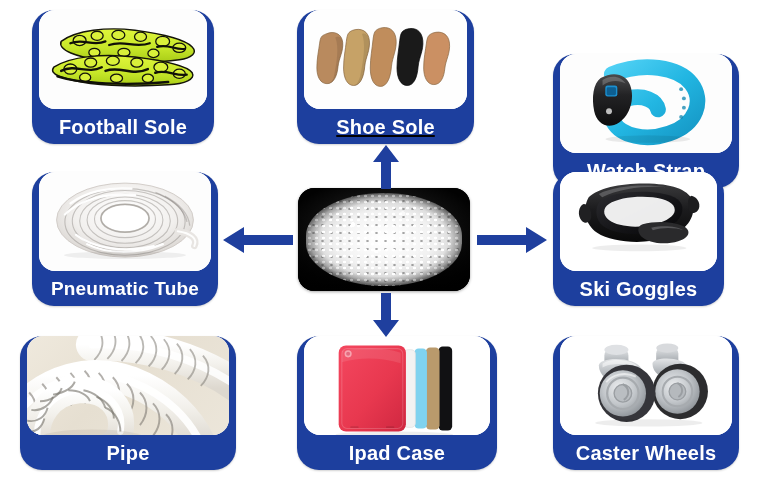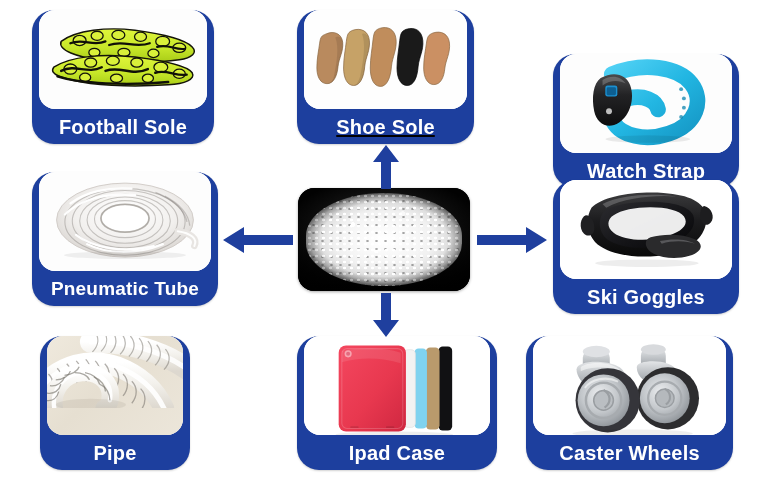--- a/index.html
+++ b/index.html
@@ -301,21 +301,21 @@
   </div>
 
   <div id="center-node">
     <div class="tray-rim"></div>
     <div class="pellets">
       <div class="pellet-grain"></div>
     </div>
     <div class="pellet-edge"></div>
   </div>
 
-  <div class="card" style="left:553px; top:180px; width:186px; height:134px;">
+  <div class="card" style="left:553px; top:172px; width:171px; height:134px;">
     <div class="card-photo">
       <div class="ph sg-bg"></div>
       <svg class="ph" viewBox="0 0 186 99" preserveAspectRatio="xMidYMid meet">
         <defs>
           <linearGradient id="gframe" x1="0" y1="0" x2="0" y2="1">
             <stop offset="0%" stop-color="#3a3a3c"></stop>
             <stop offset="45%" stop-color="#1b1b1d"></stop>
             <stop offset="100%" stop-color="#090909"></stop>
           </linearGradient>
           <linearGradient id="glens" x1="0" y1="0" x2="1" y2="1">
@@ -338,21 +338,21 @@
 
         <path d="M156 28 C164 30 168 40 163 46 C159 51 153 48 152 42 C151 35 152 29 156 28 Z" fill="#1d1d1f"></path>
 
         <path d="M46 26 C66 16 100 14 126 18 C104 16 70 19 50 30 Z" fill="#7d7d80" opacity="0.55"></path>
         <ellipse cx="94" cy="90" rx="56" ry="4" fill="rgba(0,0,0,0.07)"></ellipse>
       </svg>
     </div>
     <div class="card-label">Ski Goggles</div>
   </div>
 
-  <div class="card" style="left:40px; top:336px; width:150px; height:134px;">
+  <div class="card" style="left:20px; top:336px; width:216px; height:134px;">
     <div class="card-photo">
       <div class="ph pipe-bg"></div>
       <svg class="ph" viewBox="0 0 186 99" preserveAspectRatio="xMidYMid meet">
         <defs>
           <linearGradient id="hosefill" x1="0" y1="0" x2="0" y2="1">
             <stop offset="0%" stop-color="#ffffff"></stop>
             <stop offset="45%" stop-color="#f3f1ec"></stop>
             <stop offset="100%" stop-color="#ddd8cf"></stop>
           </linearGradient>
         </defs>
@@ -438,21 +438,21 @@
           <rect x="78" y="86" width="8" height="1.6" rx="0.8"></rect>
         </g>
 
         <path d="M36 14 C52 11 78 11 92 16 L92 26 C74 20 52 20 36 25 Z" fill="#ffffff" opacity="0.10"></path>
         <ellipse cx="86" cy="94" rx="56" ry="3" fill="rgba(0,0,0,0.07)"></ellipse>
       </svg>
     </div>
     <div class="card-label">Ipad Case</div>
   </div>
 
-  <div class="card" style="left:526px; top:336px; width:207px; height:134px;">
+  <div class="card" style="left:553px; top:336px; width:186px; height:134px;">
     <div class="card-photo">
       <div class="ph cw-bg"></div>
       <svg class="ph" viewBox="0 0 186 99" preserveAspectRatio="xMidYMid meet">
         <defs>
           <linearGradient id="metal" x1="0" y1="0" x2="0" y2="1">
             <stop offset="0%" stop-color="#e3e5e7"></stop>
             <stop offset="45%" stop-color="#bcc0c4"></stop>
             <stop offset="100%" stop-color="#8e9398"></stop>
           </linearGradient>
           <radialGradient id="hub" cx="42%" cy="38%" r="65%">

